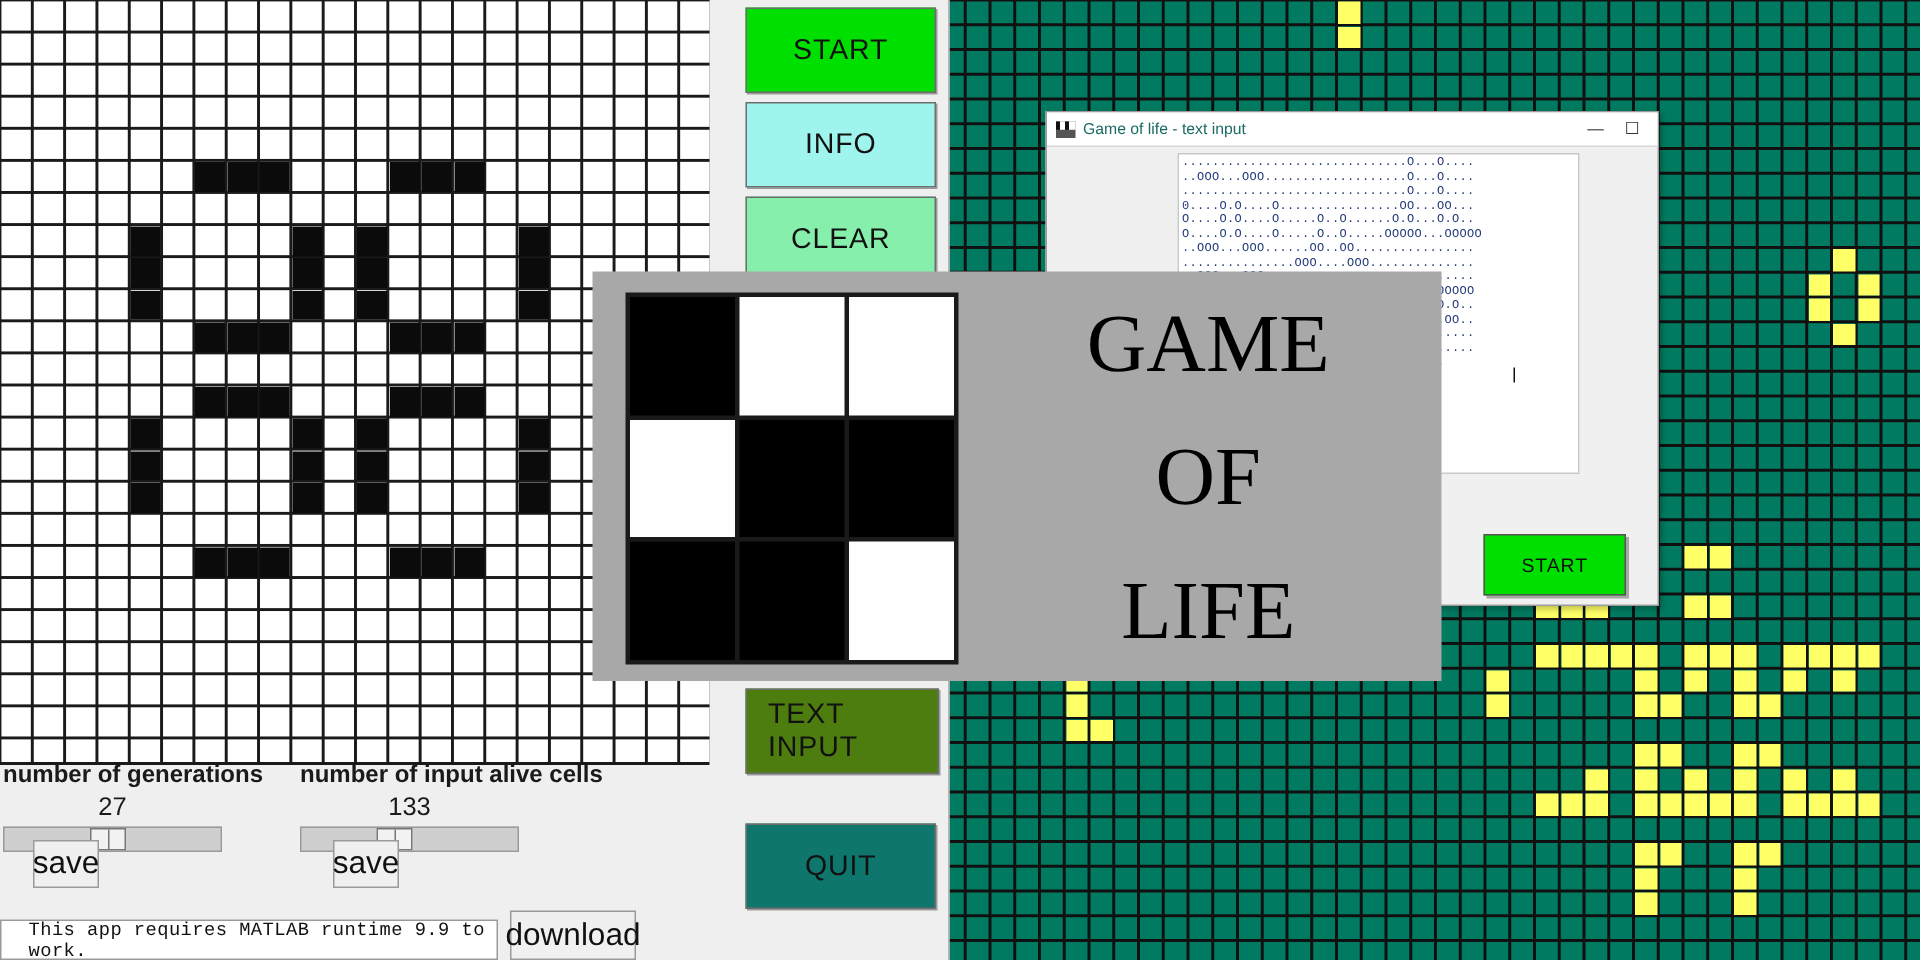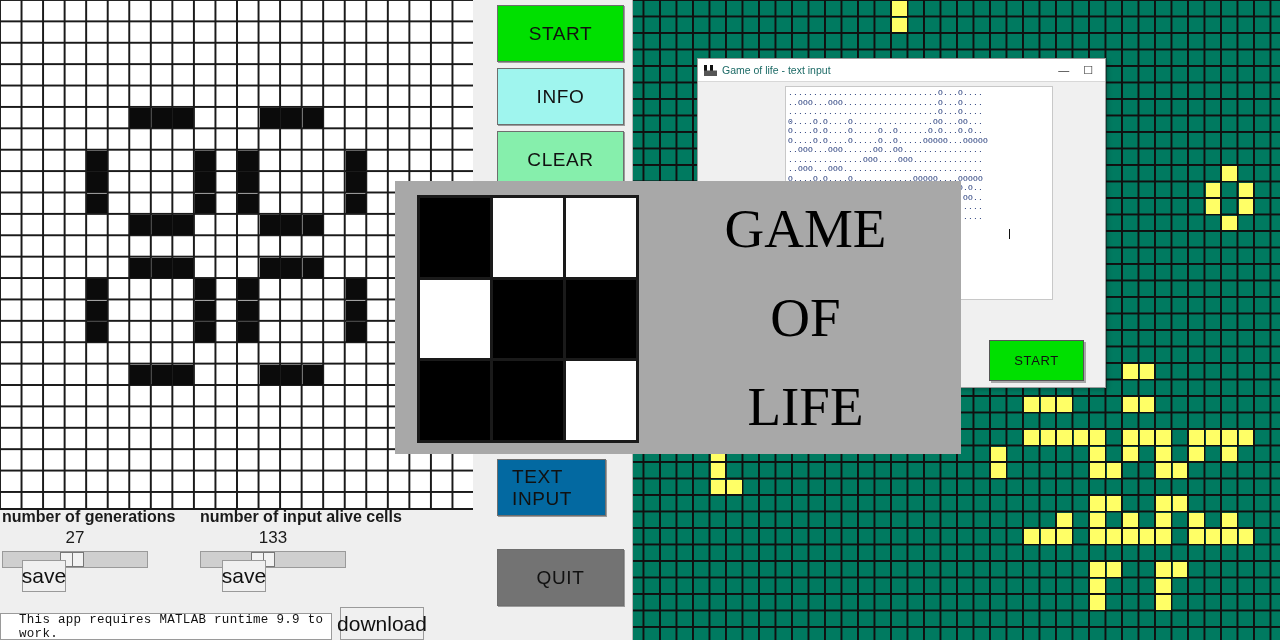--- a/index.html
+++ b/index.html
@@ -47,22 +47,22 @@
     border:1px solid #6e6e6e;
     box-shadow:1px 1px 0 rgba(0,0,0,.35);
     display:flex;align-items:center;justify-content:center;
     font-size:19px;letter-spacing:.6px;color:#111;
     font-family:"Liberation Sans", sans-serif;
     box-sizing:border-box;
   }
   #btn-start{left:497px;top:5px;width:127px;height:57px;background:#00e000;}
   #btn-info {left:497px;top:68px;width:127px;height:57px;background:#9ff5ee;}
   #btn-clear{left:497px;top:131px;width:127px;height:57px;background:#86efac;}
-  #btn-text {left:497px;top:459px;width:109px;height:57px;background:#0369a1;padding-left:14px;}
-  #btn-quit {left:497px;top:549px;width:127px;height:57px;background:#737373;}
+  #btn-text {left:497px;top:459px;width:129px;height:57px;background:#4d7c0f;padding-left:14px;}
+  #btn-quit {left:497px;top:549px;width:127px;height:57px;background:#0f766e;}
 
   
   .slider-group{position:absolute;}
   .slider-label{
     font-size:16px;color:#1a1a1a;text-align:center;white-space:nowrap;font-weight:bold;
   }
   .slider-value{
     font-size:17px;color:#1a1a1a;text-align:center;margin-top:2px;
   }
   .slider-track{
@@ -93,21 +93,21 @@
   }
   #btn-download{
     position:absolute;left:340px;top:607px;width:84px;height:33px;
     background:#f0f0f0;border:1px solid #9a9a9a;box-sizing:border-box;
     display:flex;align-items:center;justify-content:center;
     font-size:21px;color:#111;
   }
 
   
   #mw{
-    position:absolute;left:697px;top:58px;width:409px;height:330px;
+    position:absolute;left:697px;top:74px;width:409px;height:330px;
     background:#f0f0f0;border:1px solid #9c9c9c;box-sizing:border-box;
     box-shadow:2px 2px 4px rgba(0,0,0,.25);
   }
   #mw-title{
     height:22px;background:#ffffff;display:flex;align-items:center;
     border-bottom:1px solid #d8d8d8;
   }
   #mw-icon{
     width:13px;height:11px;margin-left:6px;margin-right:5px;flex:0 0 auto;
     background:

